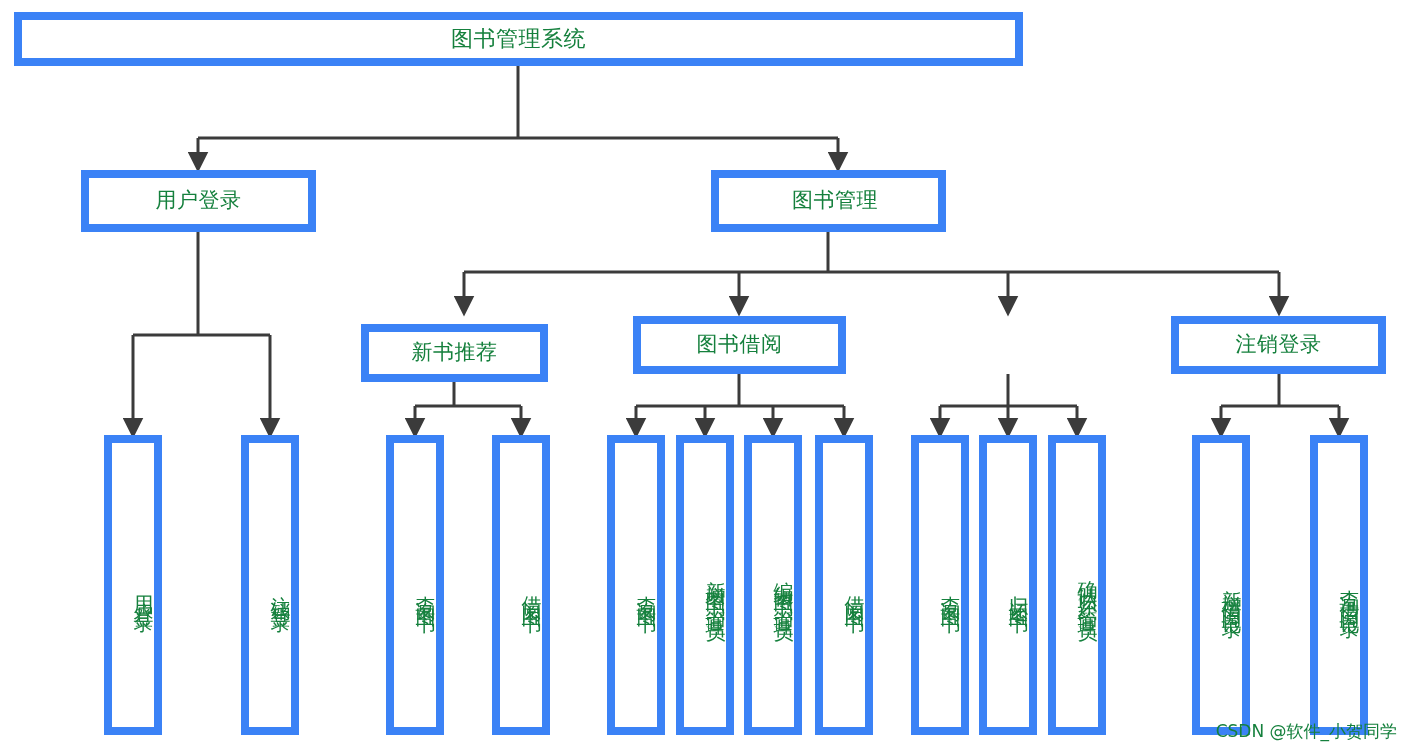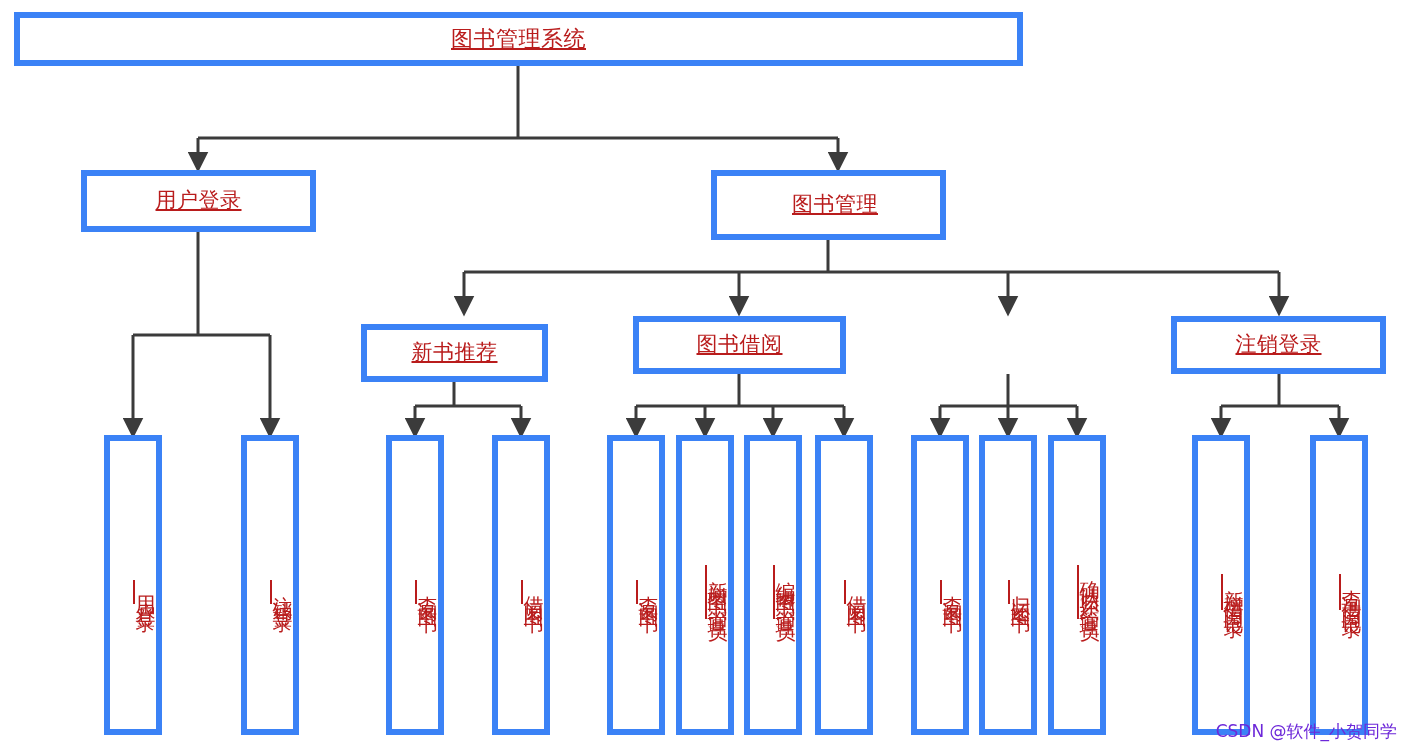--- a/index.html
+++ b/index.html
@@ -22,27 +22,26 @@
     position: absolute;
     left: 0;
     top: 0;
     width: 1405px;
     height: 747px;
   }
   .node {
     position: absolute;
     box-sizing: border-box;
     background: #ffffff;
-    border: 6px solid #3b82f6;
+    border: 8px solid #3b82f6;
     display: flex;
     align-items: center;
     justify-content: center;
-    color: #b91c1c;
+    color: #15803d;
     z-index: 2;
-    text-decoration: underline;
   }
   .node.h {
     font-size: 21px;
     letter-spacing: 0.5px;
     line-height: 1.1;
   }
   .node.root {
     font-size: 22px;
   }
   .node.v {
@@ -58,21 +57,21 @@
     white-space: nowrap;
   }
   .node.v > span {
     display: block;
   }
   #watermark {
     position: absolute;
     right: 8px;
     bottom: 4px;
     font-size: 17px;
-    color: #6d28d9;
+    color: #15803d;
     z-index: 5;
     white-space: nowrap;
     font-family: "DejaVu Sans", "Liberation Sans", sans-serif;
   }
 </style>
 </head>
 <body>
 
 <div id="canvas">
 
@@ -126,21 +125,21 @@
     </g>
   </svg>
 
   <div class="node h root" style="left:14px; top:12px; width:1009px; height:54px;">
     <span>图书管理系统</span>
   </div>
 
   <div class="node h" style="left:81px; top:170px; width:235px; height:62px;">
     <span>用户登录</span>
   </div>
-  <div class="node h" style="left:711px; top:170px; width:235px; height:70px;padding-left:13px;">
+  <div class="node h" style="left:711px; top:170px; width:235px; height:62px;padding-left:13px;">
     <span>图书管理</span>
   </div>
 
   <div class="node h" style="left:361px; top:316px; width:187px; height:58px;margin-top:8px;">
     <span>新书推荐</span>
   </div>
   <div class="node h" style="left:633px; top:316px; width:213px; height:58px;align-items:center;">
     <span>图书借阅</span>
   </div>
   <div class="node h" style="left:1171px; top:316px; width:215px; height:58px;">

